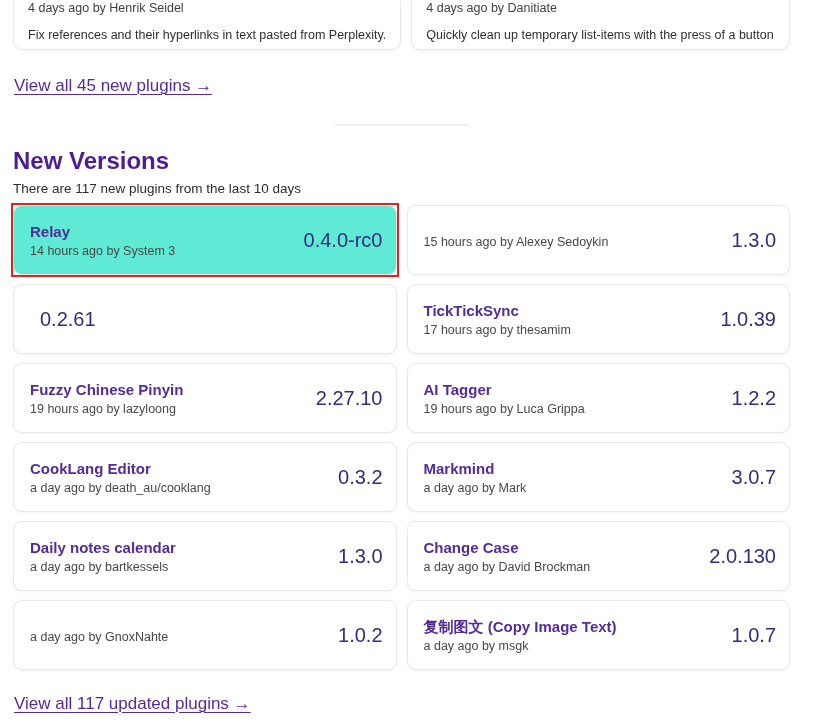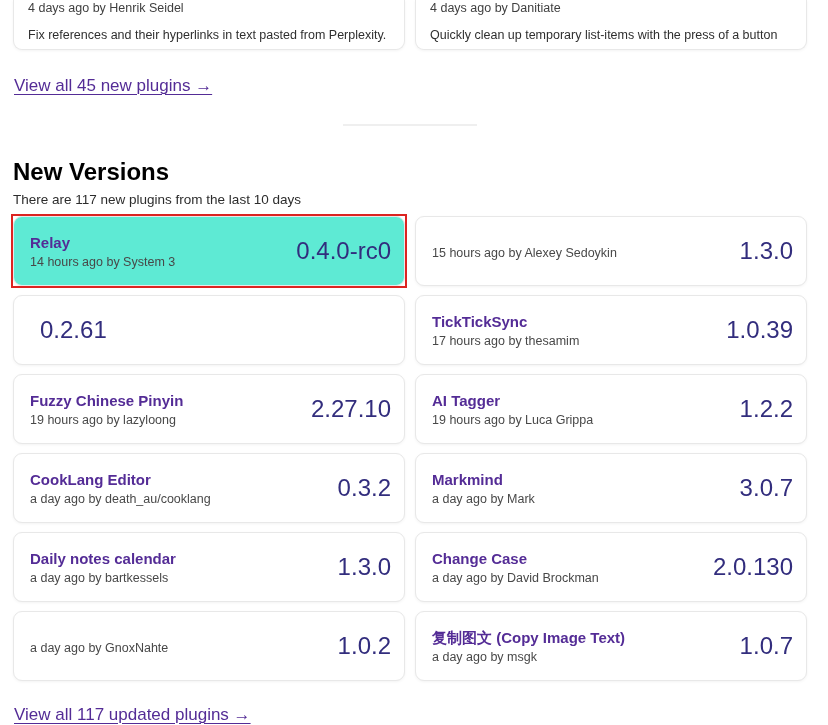--- a/index.html
+++ b/index.html
@@ -6,21 +6,21 @@
   html, body {
     width: 828px; height: 725px;
     background: #ffffff;
     overflow: hidden;
     font-family: "Liberation Sans", "DejaVu Sans", sans-serif;
     color: #1f2633;
   }
   .container {
     width: 828px;
     padding-left: 13px;
-    padding-right: 21px;
+    padding-right: 38px;
   }
   .two-col {
     display: grid;
     grid-template-columns: 1fr 1fr;
     column-gap: 10px;
     row-gap: 9px;
   }
   
   .top-card {
     height: 50px;
@@ -62,25 +62,25 @@
   
   .divider {
     width: 134px;
     height: 2px;
     background: #efefef;
     border: none;
     margin: 28px auto 0 auto;
   }
   
   .section-title {
-    margin-top: 31px;
+    margin-top: 20px;
     font-size: 24px;
     font-weight: 700;
     line-height: 30px;
-    color: #000000;
+    color: #4c1d95;
   }
   .section-subtitle {
     margin-top: 5px;
     font-size: 13.5px;
     line-height: 16px;
     color: #2c2c2c;
   }
   
   .cards-grid { margin-top: 8px; }
   .plugin-card {
@@ -110,21 +110,21 @@
     color: #542c96;
     line-height: 18px;
   }
   .plugin-card .byline {
     margin-top: 3px;
     font-size: 12.5px;
     color: #484848;
     line-height: 14px;
   }
   .plugin-card .version {
-    font-size: 24px;
+    font-size: 20px;
     color: #322d7d;
     white-space: nowrap;
     flex-shrink: 0;
     padding-left: 10px;
   }
 </style>
 </head>
 <body>
 
 <div class="container">

